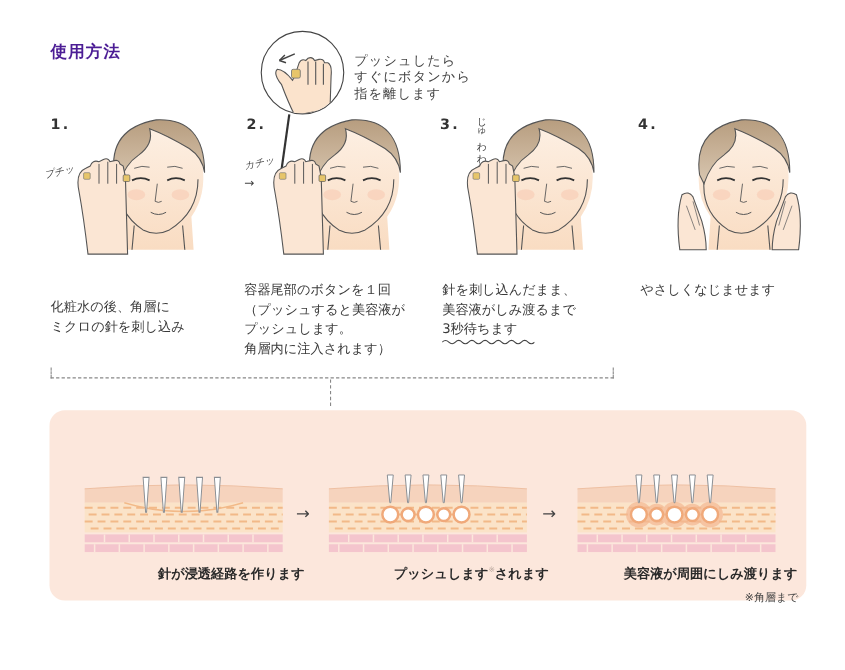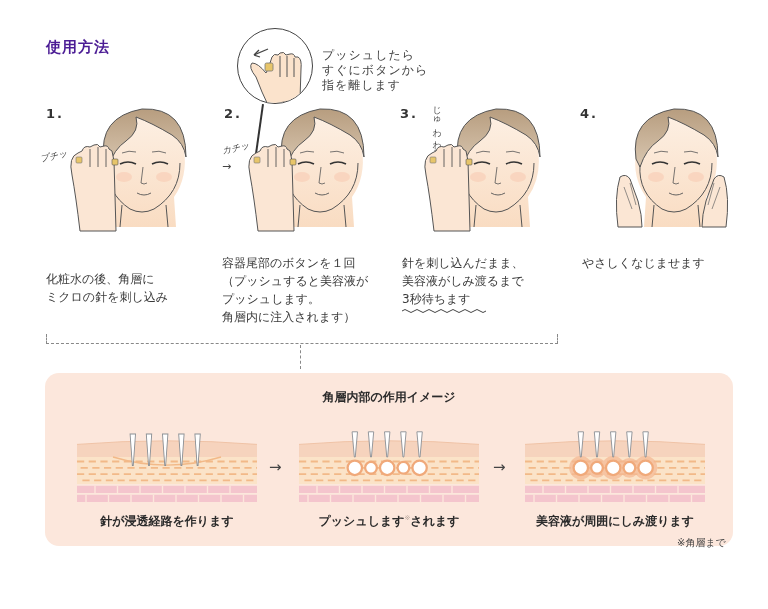--- a/index.html
+++ b/index.html
@@ -21,21 +21,21 @@
   .callout-line { position: absolute; left: 262px; top: 104px; width: 1.5px; height: 50px; background: #333; transform: rotate(8deg); transform-origin: top; }
   .callout-dot { position: absolute; left: 257px; top: 152px; width: 5px; height: 5px; background: #222; border-radius: 50%; }
 
   .bracket { position: absolute; left: 46px; top: 334px; width: 512px; height: 10px; border-left: 1px dashed #888; border-right: 1px dashed #888; border-bottom: 1px dashed #888; }
   .bracket-stem { position: absolute; left: 300px; top: 345px; width: 0; height: 24px; border-left: 1px dashed #888; }
 
   .panel { position: absolute; left: 45px; top: 373px; width: 688px; height: 173px; background: #fce7dc; border-radius: 14px; }
   .panel-title { position: absolute; left: 0; right: 0; top: 16px; text-align: center; font-size: 12px; font-weight: bold; color: #2a2a2a; }
 
   .skin { position: absolute; top: 57px; width: 200px; height: 72px; }
-  .skin-caption { position: absolute; top: 140px; width: 220px; text-align: center; font-size: 12px; font-weight: bold; color: #2a2a2a; }
+  .skin-caption { position: absolute; top: 140px; width: 220px; text-align: right; font-size: 12px; font-weight: bold; color: #2a2a2a; }
   .skin-caption sup { font-size: 7px; color: #b9a79d; font-weight: normal; vertical-align: 5px; }
   .arrow { position: absolute; top: 85px; font-size: 15px; color: #444; }
 
   .footnote { position: absolute; left: 677px; top: 536px; font-size: 10px; color: #444; }
 </style>
 </head>
 <body>
 
 <div class="title">使用方法</div>
 
@@ -141,21 +141,20 @@
   <path d="M0 3 Q3 0 6 3 T12 3 T18 3 T24 3 T30 3 T36 3 T42 3 T48 3 T54 3 T60 3 T66 3 T72 3 T78 3 T84 3" stroke="#444" stroke-width="1" fill="none"></path>
 </svg>
 <div class="step-desc" style="left:582px;top:254px;width:170px;">
   <div>やさしくなじませます</div>
 </div>
 
 <div class="bracket"></div>
 <div class="bracket-stem"></div>
 
 <div class="panel">
-  <div class="panel-title">角層内部の作用イメージ</div>
 
   <svg width="0" height="0" style="position:absolute">
     <defs>
       <g id="skinLayers">
         <path d="M0 8 Q100 0 200 8 L200 22 L0 22 Z" fill="#f6d3bd"></path>
         <path d="M0 8 Q100 0 200 8" stroke="#eebfa2" stroke-width="1" fill="none"></path>
         <rect x="0" y="22" width="200" height="30" fill="#fbe3c8"></rect>
         <g stroke="#f2b988" stroke-width="2" stroke-dasharray="8 5">
           <line x1="0" y1="27" x2="200" y2="27"></line>
           <line x1="4" y1="34" x2="200" y2="34"></line>

